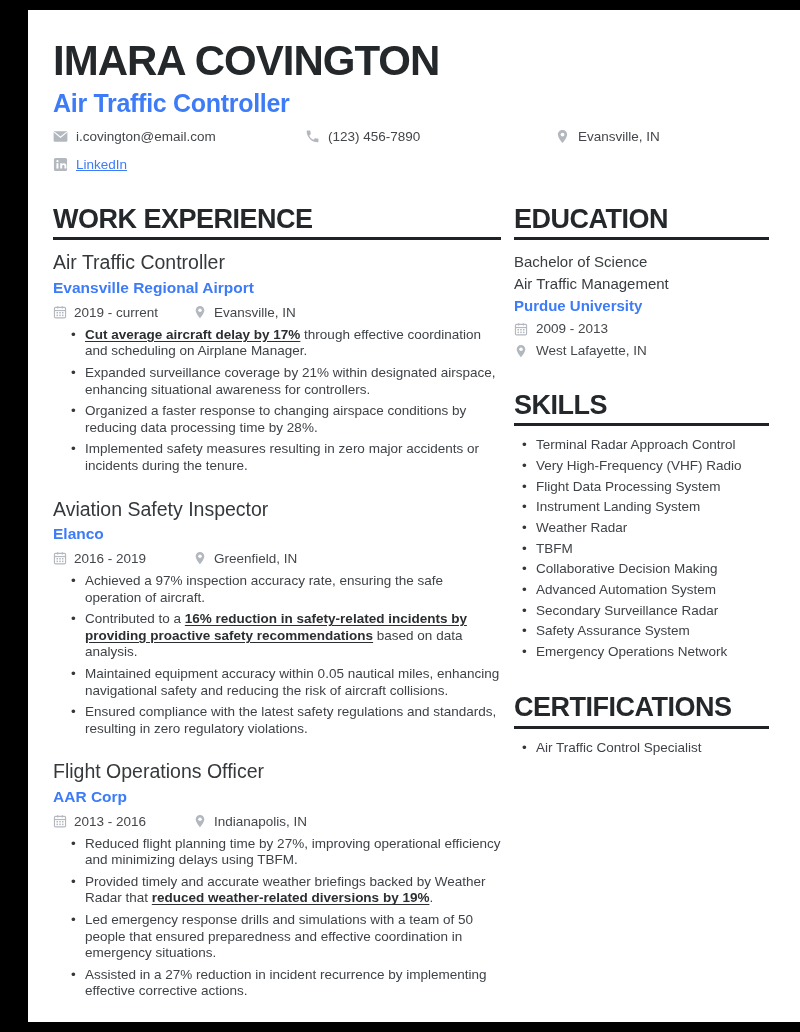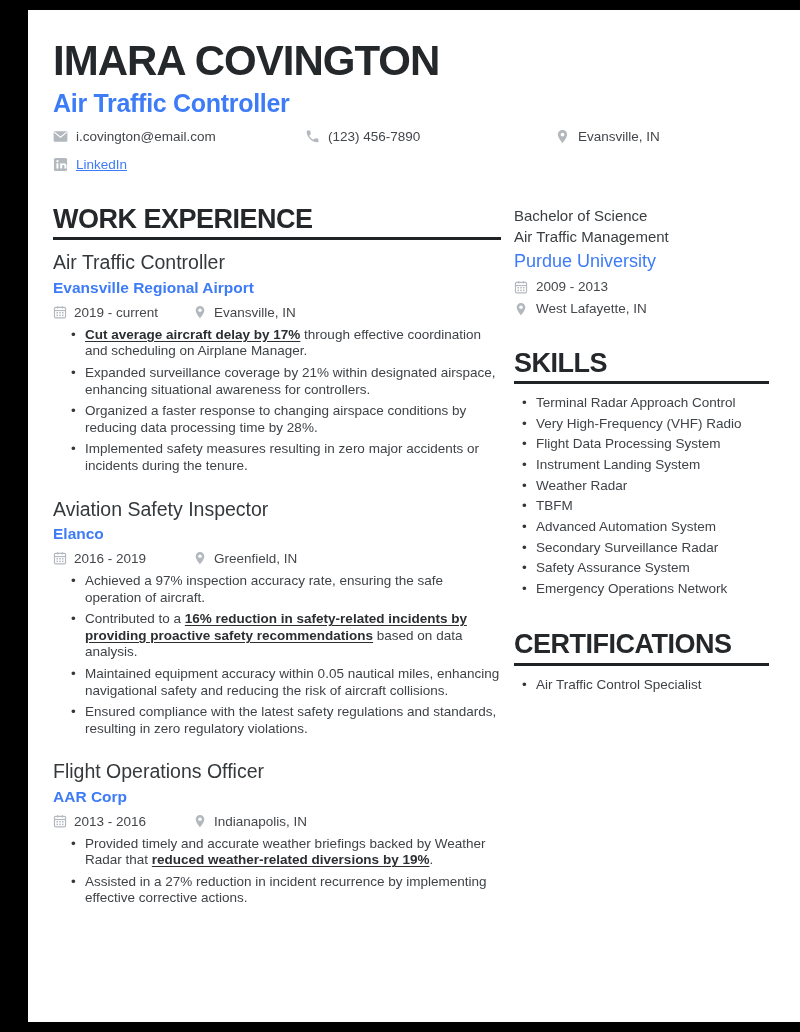--- a/index.html
+++ b/index.html
@@ -135,22 +135,22 @@
     color:#2b2f32;
   }
   
   .edu-line{
     font-size:15px;
     line-height:1.42;
     color:#393d40;
   }
   .edu-school{
     margin-top:3px;
-    font-size:18px;
-    font-weight:normal;
+    font-size:15px;
+    font-weight:bold;
     color:var(--accent);
   }
   .edu-meta{
     display:flex;
     align-items:flex-end;
     margin-top:7px;
     font-size:13.5px;
     color:#44474b;
   }
   .edu-meta .ico{
@@ -341,30 +341,33 @@
       <span class="meta-item">
         <span class="ico">
                   <svg viewBox="0 0 24 24">
                     <use href="#i-pin"></use>
                   </svg>
                 </span>
         <span class="loc-text">Indianapolis, IN</span>
       </span>
     </div>
     <ul class="bullets">
+              <li><span>Reduced flight planning time by 27%, improving operational efficiency and minimizing delays using TBFM.</span></li>
               <li><span>Provided timely and accurate weather briefings backed by Weather Radar that </span><span class="em">reduced weather-related diversions by 19%</span><span>.</span></li>
+              <li><span>Led emergency response drills and simulations with a team of 50 people that ensured preparedness and effective coordination in emergency situations.</span></li>
               <li><span>Assisted in a 27% reduction in incident recurrence by implementing effective corrective actions.</span></li>
             </ul>
   </div>
 </div>
     </div>
 
     <div class="col-right">
 
       <section>
+        <h2 class="section-h">EDUCATION</h2>
         <div class="edu-line">Bachelor of Science</div>
         <div class="edu-line">Air Traffic Management</div>
         <div class="edu-school">Purdue University</div>
         <div class="edu-meta">
           <span class="ico">
               <svg viewBox="0 0 24 24">
                 <use href="#i-cal"></use>
               </svg>
             </span>
           <span>2009 - 2013</span>
@@ -381,20 +384,21 @@
 
       <section class="rsec">
         <h2 class="section-h">SKILLS</h2>
         <ul class="plain" id="skills-list">
             <li>Terminal Radar Approach Control</li>
             <li>Very High-Frequency (VHF) Radio</li>
             <li>Flight Data Processing System</li>
             <li>Instrument Landing System</li>
             <li>Weather Radar</li>
             <li>TBFM</li>
+            <li>Collaborative Decision Making</li>
             <li>Advanced Automation System</li>
             <li>Secondary Surveillance Radar</li>
             <li>Safety Assurance System</li>
             <li>Emergency Operations Network</li>
           </ul>
       </section>
 
       <section class="rsec">
         <h2 class="section-h">CERTIFICATIONS</h2>
         <ul class="plain" id="certs-list">

